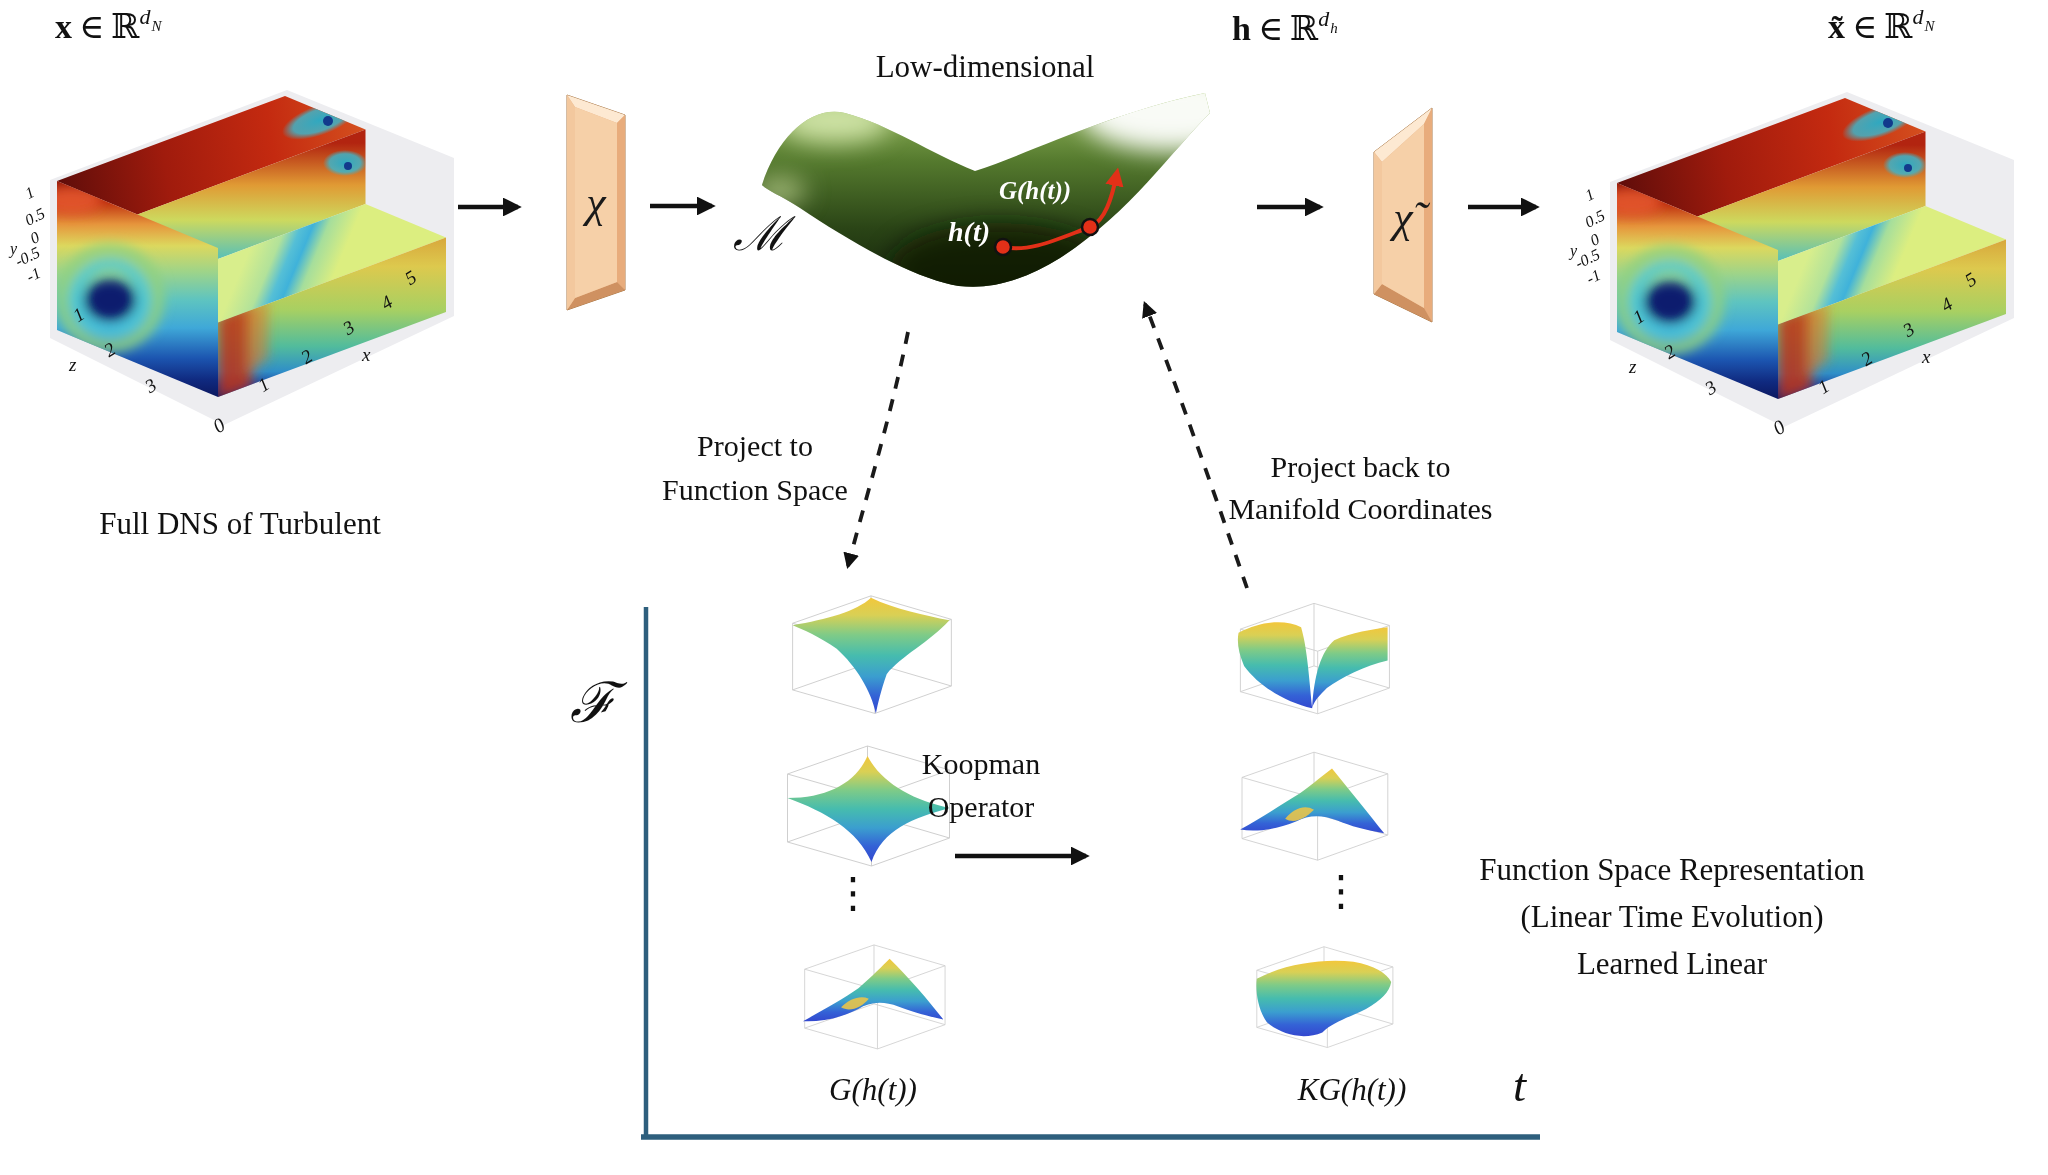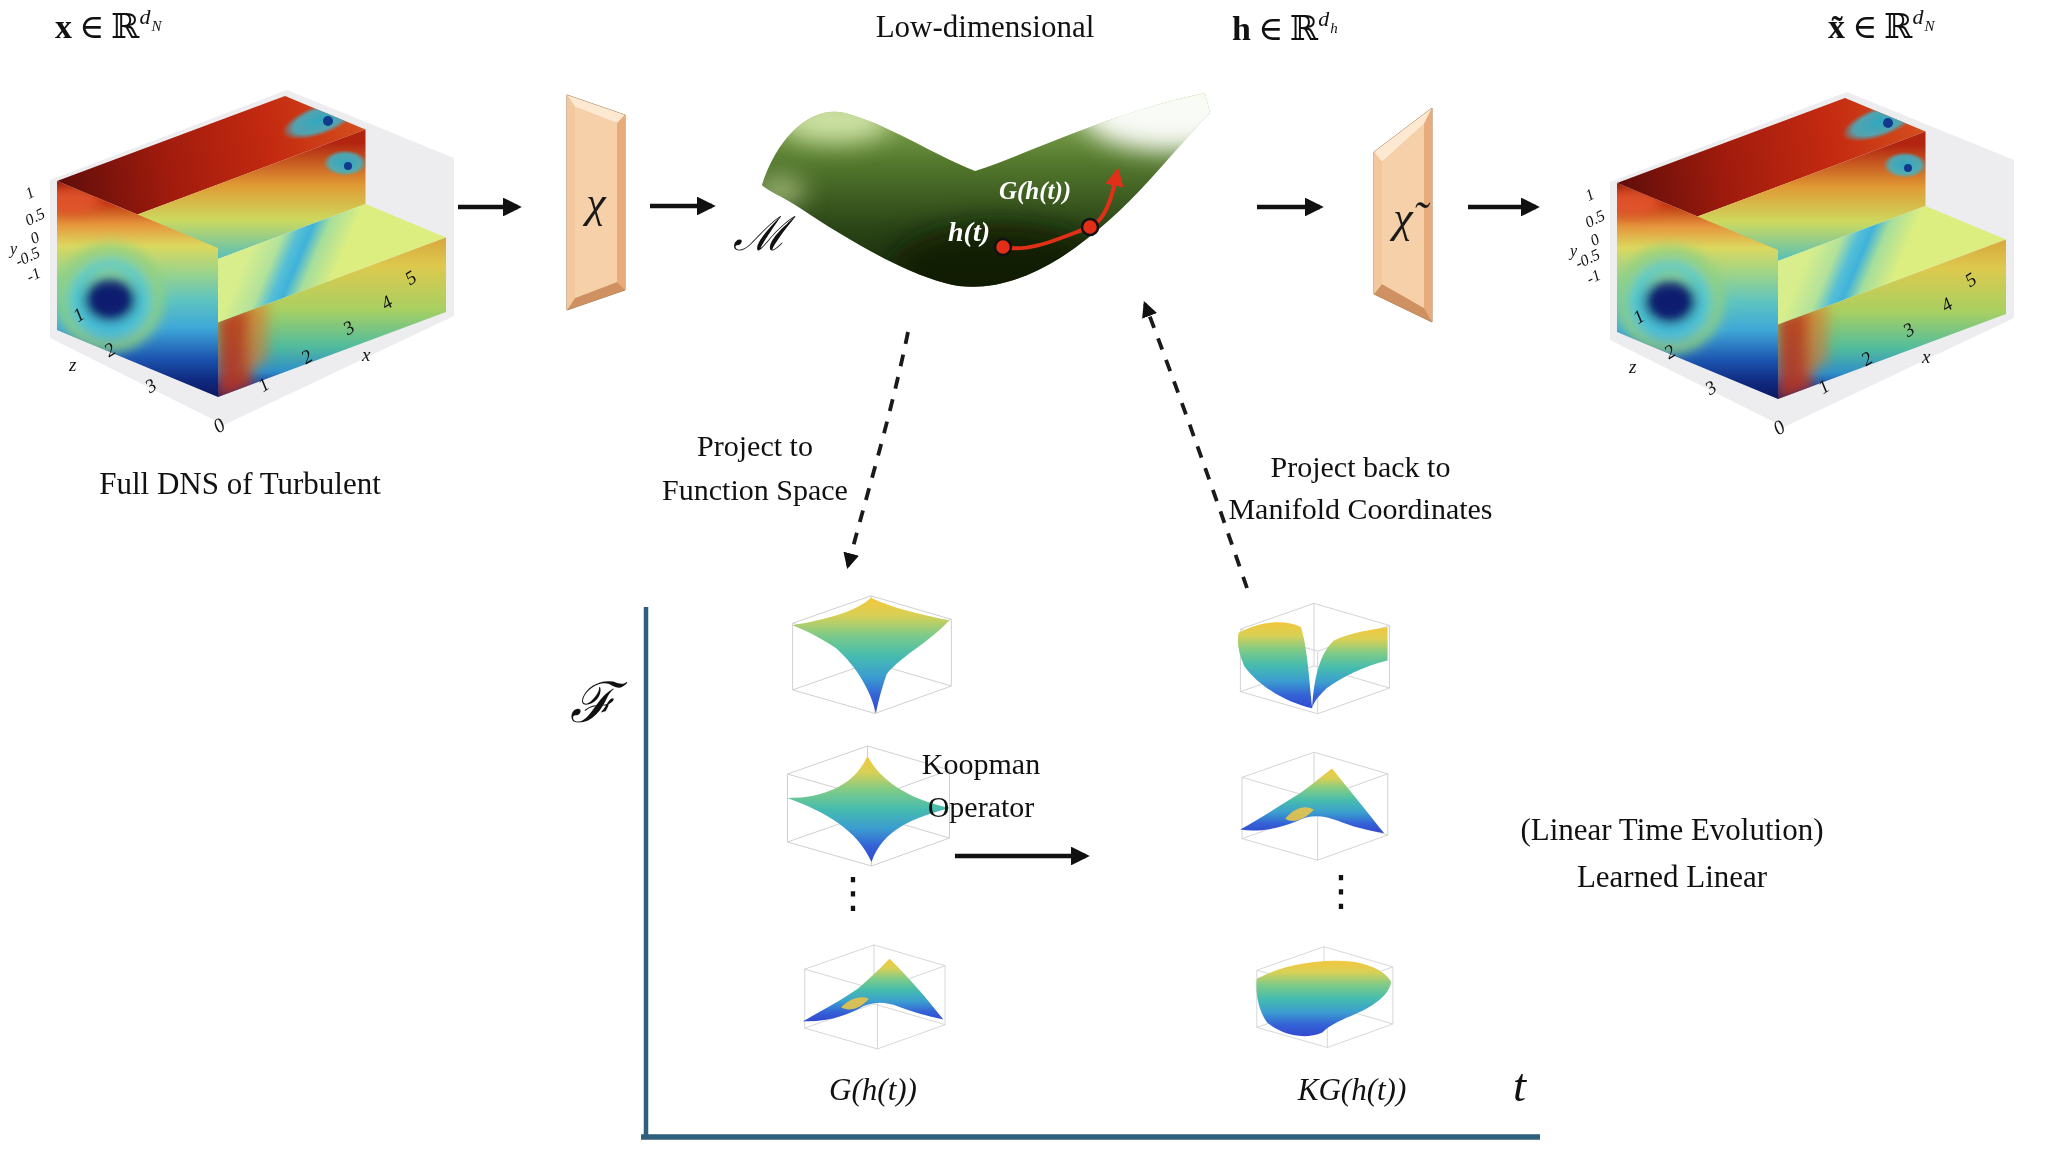--- a/index.html
+++ b/index.html
@@ -6,21 +6,21 @@
   body{position:relative;width:2048px;height:1175px;overflow:hidden;
        font-family:"Liberation Serif","DejaVu Serif",serif;color:#111;}
   .abs{position:absolute;}
   .ctr{text-align:center;}
   
   .mathlabel{font-size:34px;white-space:nowrap;}
   .mathlabel .var{font-weight:700;}
   .mathlabel .rel{padding:0 7px;}
   .mathlabel sup{font-size:22px;font-style:italic;position:relative;top:-2px;}
   .mathlabel .ssub{font-size:15px;font-style:italic;position:relative;top:7px;left:1px;}
-  .serif31{font-size:31px;line-height:42px;}
+  .serif31{font-size:31px;line-height:42px;margin-top:40px;}
   .serif30{font-size:30px;line-height:42px;}
   
   .flowplot{width:460px;height:400px;}
   .flowplot svg{position:absolute;left:0;top:0;}
   .ticks span{position:absolute;font-style:italic;color:#111;display:block;}
   .tk-y span{font-size:16px;transform:rotate(-26deg);}
   .tk-y span:nth-child(1){left:16px;top:126px;}
   .tk-y span:nth-child(2){left:15px;top:150px;}
   .tk-y span:nth-child(3){left:21px;top:171px;}
   .tk-y span:nth-child(4){left:5px;top:190px;}
@@ -342,20 +342,21 @@
   <path fill="#e8c44a" opacity="0.9" d="M58,82 C68,70 80,66 90,72 C80,82 68,88 58,82 Z"></path>
 </svg>
 <span class="abs dotscol" style="left:1320px;top:870px">⋮</span>
 <svg class="abs" style="left:1243px;top:940px" width="162" height="126" viewBox="0 0 180 150">
   <use href="#wirebox" xlink:href="#wirebox"></use>
   <path fill="url(#par1)" d="M10,46 C45,28 90,22 125,26 C150,30 165,40 170,50 C168,62 158,72 140,82 C120,92 100,98 88,110 C65,120 38,112 22,98 C12,84 8,62 10,46 Z"></path>
 </svg>
 <div class="abs ctr fnlabel" style="left:1252px;top:1072px;width:200px">KG(h(t))</div>
 
 <div class="abs ctr serif31" style="left:1437px;top:806px;width:470px;line-height:47px">
+  <div>Function Space Representation</div>
   <div>(Linear Time Evolution)</div>
   <div>Learned Linear</div>
 </div>
 
 <svg class="abs" style="left:0;top:0;pointer-events:none" width="2048" height="1175" viewBox="0 0 2048 1175">
   <defs>
     <marker id="ah" viewBox="0 0 10 10" refX="8" refY="5" markerWidth="4.2" markerHeight="4.2" orient="auto">
         <path d="M0,0 L10,5 L0,10 Z" fill="#111"></path>
       </marker>
   </defs>

